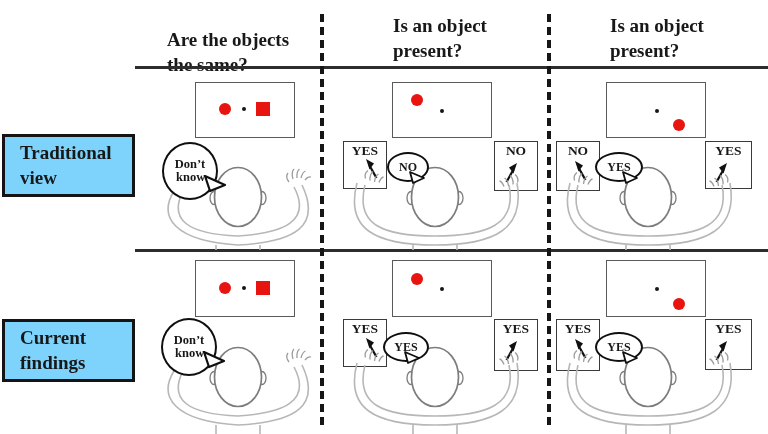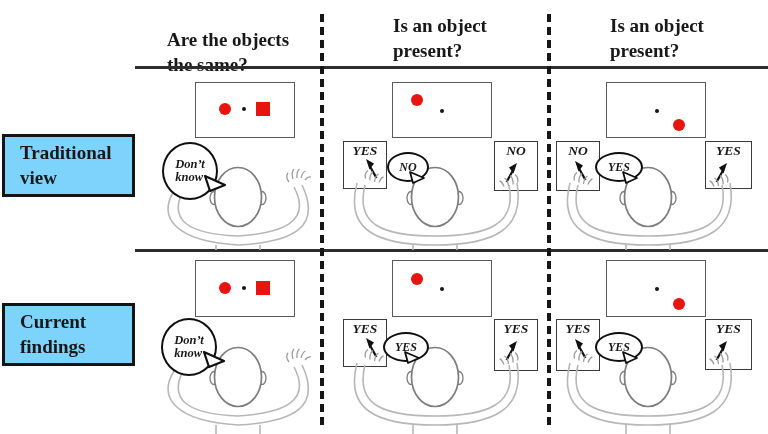--- a/index.html
+++ b/index.html
@@ -1,32 +1,32 @@
 <!DOCTYPE html>
 <html><head>
 <meta charset="utf-8">
 <style>
   html,body{margin:0;padding:0;background:#fff;}
   .figure{position:relative;width:768px;height:434px;background:#fff;overflow:hidden;
           font-family:"Liberation Serif",serif;font-weight:bold;color:#181818;--red:#e8140f;}
-  .cell{position:absolute;inset:0;font-style:italic;}
+  .cell{position:absolute;inset:0;}
   .qheader{position:absolute;font-size:19px;line-height:25px;white-space:pre-line;}
   .rowlabel{position:absolute;left:2px;width:112px;border:3px solid #141414;background:#7dd3fc;
             font-size:19px;line-height:25px;padding:3px 0 4px 15px;white-space:pre-line;}
   .hline{position:absolute;left:135px;width:633px;height:3px;background:#2d2d2d;}
   .vdash{position:absolute;top:14px;height:416px;width:3.5px;
          background:repeating-linear-gradient(#161616 0 8px,transparent 8px 13px);}
   .screen{position:absolute;width:98px;height:54px;background:#fff;border:1.7px solid #5a5a5a;}
   .stim-circle{position:absolute;width:12px;height:12px;border-radius:50%;background:var(--red);}
   .stim-square{position:absolute;width:14px;height:14px;background:var(--red);}
   .stim-fix{position:absolute;width:4px;height:4px;border-radius:50%;background:#161616;}
   .card{position:absolute;width:42px;height:45px;background:#fff;border:1.7px solid #3a3a3a;
         font-size:13.5px;text-align:center;padding-top:1px;}
   .bubble{position:absolute;background:#fff;border-radius:50%;display:flex;align-items:center;
-          justify-content:center;text-align:left;}
+          justify-content:center;text-align:right;}
   .bubble.big{width:52px;height:54px;border:2.5px solid #0f0f0f;font-size:12.5px;line-height:13px;white-space:pre-line;}
   .bubble.small{height:26px;border:2px solid #0f0f0f;font-size:12px;}
   .person,.hand,.tail{position:absolute;}
   .arm{fill:none;stroke:#b7b7b7;stroke-width:1.6px;}
   .head{fill:#fff;stroke:#7d7d7d;stroke-width:1.7px;}
   .ear{fill:#fff;stroke:#7d7d7d;stroke-width:1.3px;}
   .fingers{fill:none;stroke:#9c9c9c;stroke-width:1.3px;}
   .parrow{stroke:#101010;stroke-width:2.2px;}
   .parrowhead{fill:#101010;stroke:none;}
   .tailpoly{fill:#fff;stroke:#0f0f0f;stroke-linejoin:round;}
@@ -75,21 +75,21 @@
   <div class="qheader" style="left:610px;top:13px">Is an object
 present?</div>
 
   <div class="hline" style="top:66px"></div>
   <div class="hline" style="top:249px"></div>
   <div class="vdash" style="left:320px"></div>
   <div class="vdash" style="left:547px"></div>
 
   <div class="rowlabel" style="top:134px">Traditional
 view</div>
-  <div class="rowlabel" style="top:303px">Current
+  <div class="rowlabel" style="top:319px">Current
 findings</div>
 
   <div class="cell">
     <div class="screen" style="left:195px;top:82px">
       <span class="stim-circle" style="left:23px;top:20px"></span>
       <span class="stim-fix" style="left:46px;top:24px"></span>
       <span class="stim-square" style="left:60px;top:19px"></span>
     </div>
     <svg class="person" style="left:130px;top:145px" width="220" height="105" viewBox="0 0 220 105">
         <use href="#g-shrug"></use>

